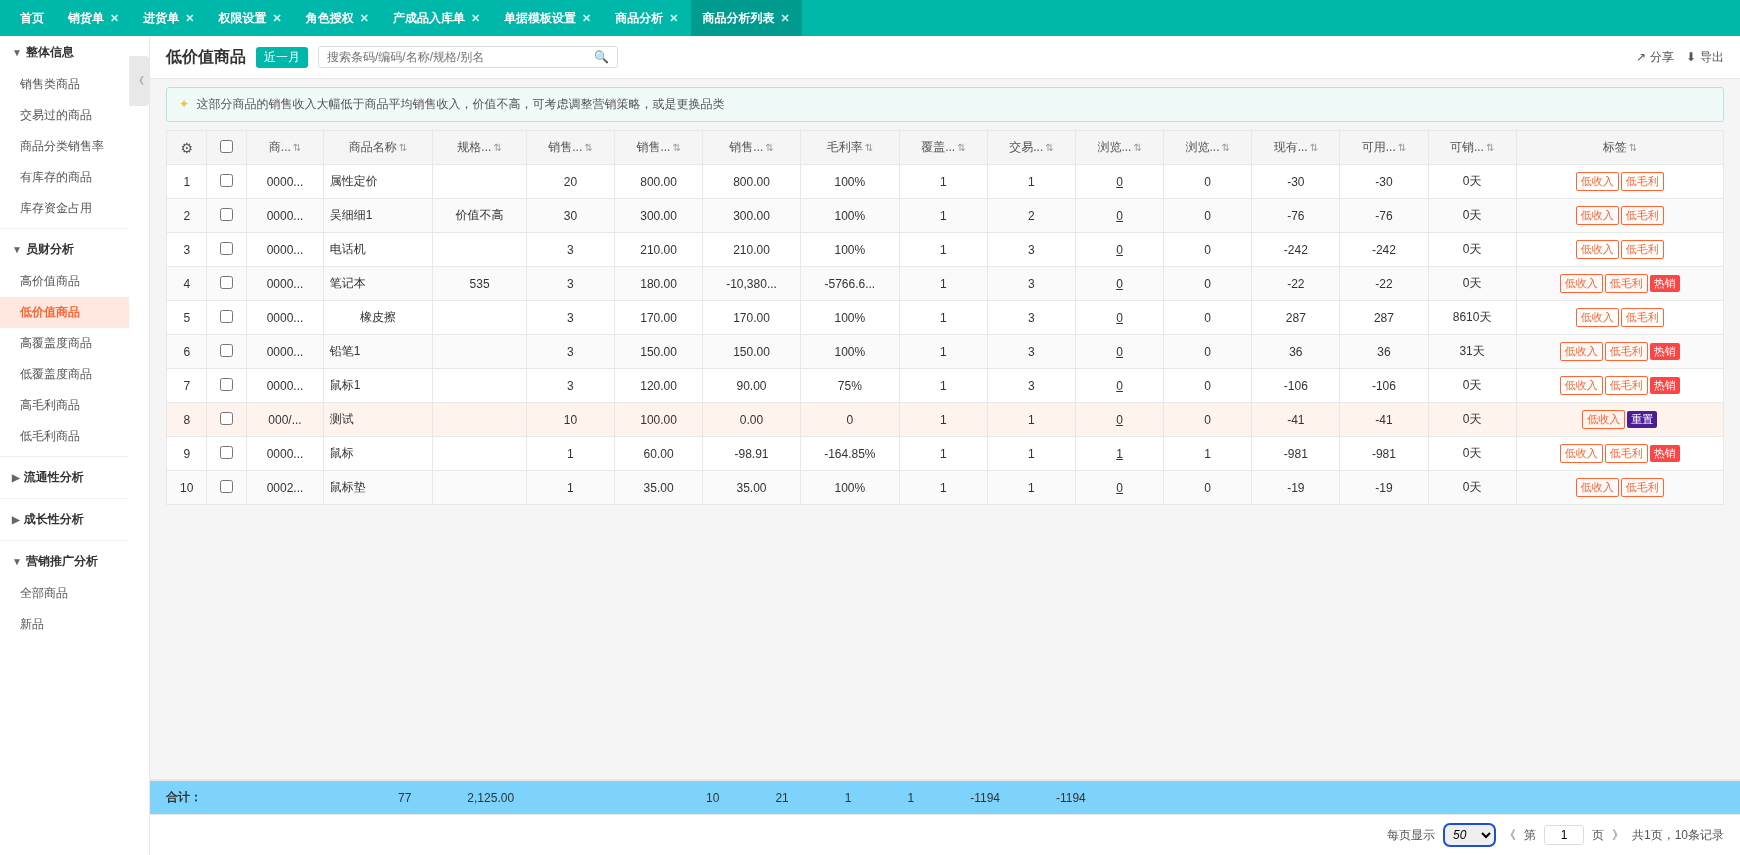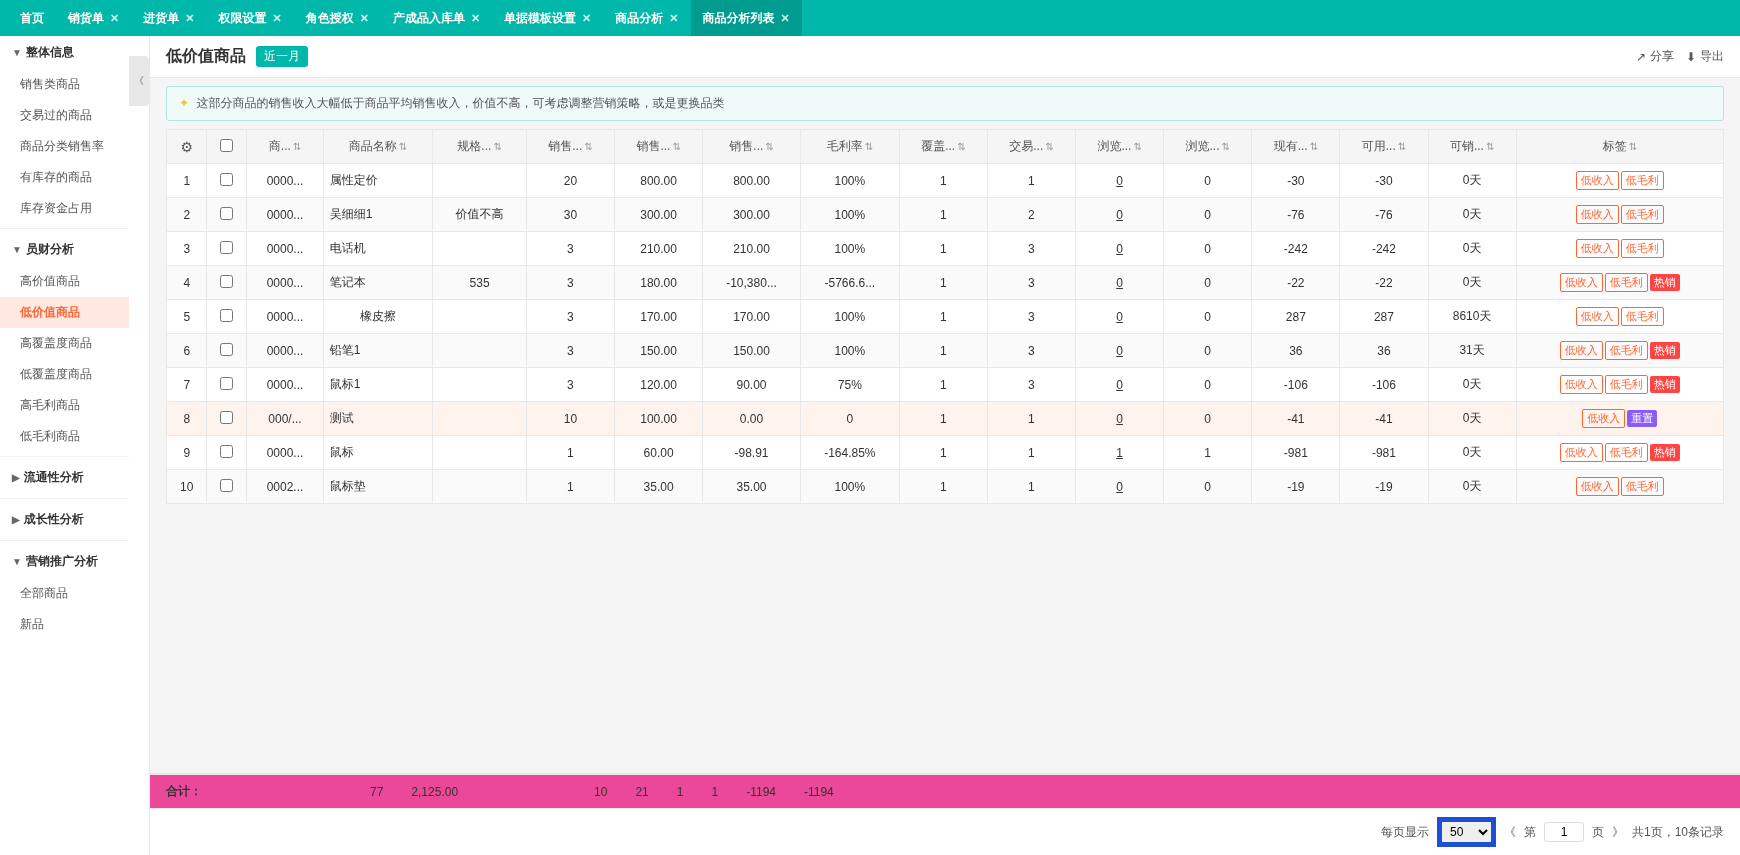--- a/index.html
+++ b/index.html
@@ -169,54 +169,55 @@
     .data-table tr.highlighted { background: #fff3ee; }
 
     .tag {
       display: inline-block;
       padding: 1px 4px;
       border-radius: 2px;
       font-size: 11px;
       margin: 1px;
     }
     .tag-orange { color: #ff6633; border: 1px solid #ff6633; }
-    .tag-orange-filled { background: #8b5cf6; color: white; }
+    .tag-orange-filled { background: #4c1d95; color: white; }
     .tag-days { color: #ff6633; }
     .tag-hot { background: #ff4444; color: white; }
 
     .link-underline { text-decoration: underline; color: #333; cursor: pointer; }
 
     
     .footer-totals {
-      background: #ec4899;
+      background: #7dd3fc;
       border-top: 2px solid #e8e8e8;
       padding: 8px 16px;
       display: flex;
       align-items: center;
       font-size: 12px;
     }
     .total-label { color: #333; font-weight: bold; margin-right: 20px; }
-    .total-values { display: flex; gap: 28px; color: #333; flex: 1; }
+    .total-values { display: flex; gap: 56px; color: #333; flex: 1; }
 
     
     .pagination {
       background: white;
       border-top: 1px solid #e8e8e8;
       padding: 8px 16px;
       display: flex;
       align-items: center;
       justify-content: flex-end;
       gap: 8px;
       font-size: 12px;
       color: #555;
     }
     .page-size-select {
-      border: 5px solid #1d4ed8;
+      border: 2px solid #1d4ed8;
       padding: 2px 4px;
-      border-radius: 0;
+      border-radius: 7px;
+      font-style: italic;
     }
     .page-input {
       border: 1px solid #ddd;
       width: 40px;
       text-align: center;
       padding: 2px 4px;
       border-radius: 3px;
     }
 
     
@@ -328,20 +329,24 @@
       </div>
       <div class="collapse-btn">《</div>
     </div>
   </div>
 
   <div class="content-area">
 
     <div class="page-header">
       <span class="page-title">低价值商品</span>
       <span class="time-badge">近一月</span>
+      <div class="search-box">
+        <input type="text" placeholder="搜索条码/编码/名称/规格/别名" style="">
+        <span class="search-icon">🔍</span>
+      </div>
       <div class="header-actions">
         <div class="action-btn">
           <span>↗</span>
           <span>分享</span>
         </div>
         <div class="action-btn">
           <span>⬇</span>
           <span>导出</span>
         </div>
       </div>

